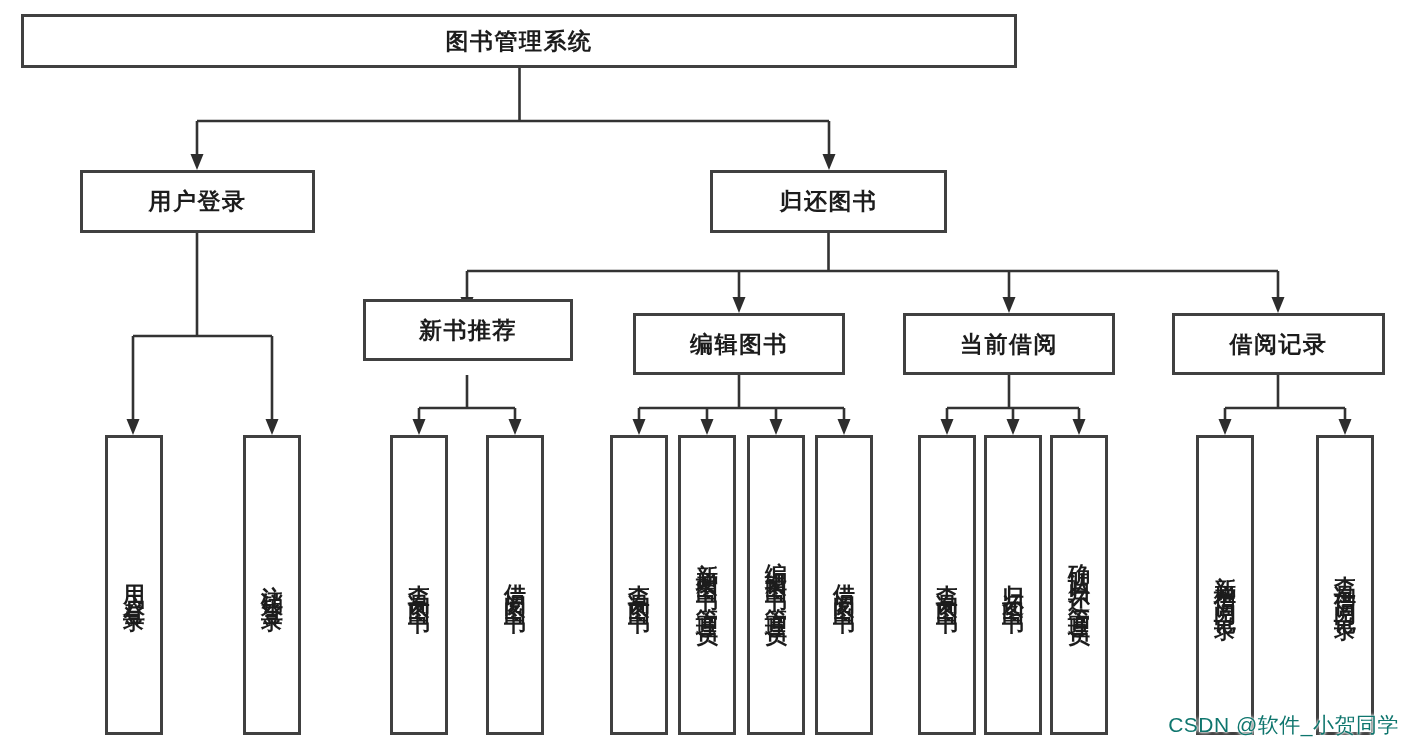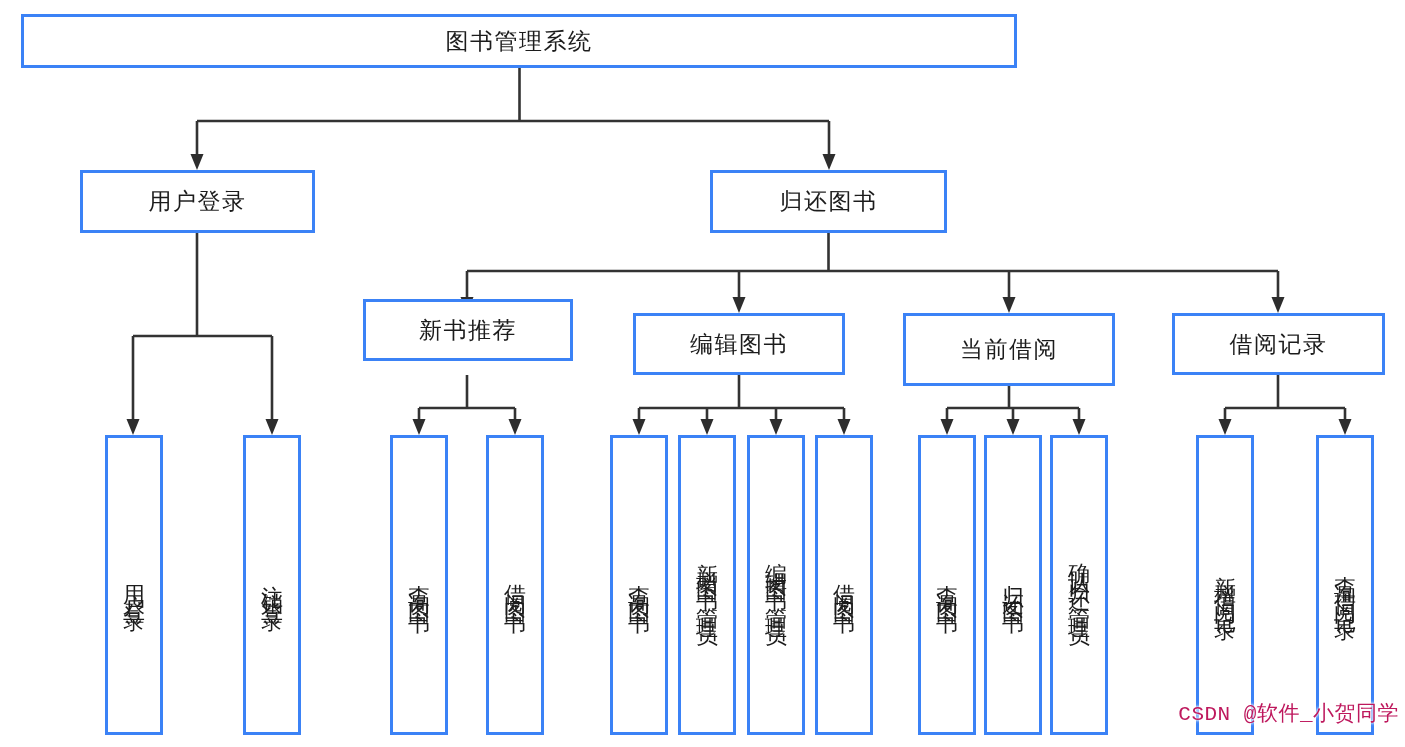--- a/index.html
+++ b/index.html
@@ -2,32 +2,31 @@
 <html><head>
 <meta charset="utf-8">
 <style>
   html,body{margin:0;padding:0;background:#ffffff;}
   .canvas{
     position:relative;width:1405px;height:747px;background:#ffffff;
     font-family:"Liberation Sans",sans-serif;overflow:hidden;
   }
   .connectors{position:absolute;left:0;top:0;z-index:1;}
   .node{
-    position:absolute;background:#ffffff;border:3px solid #3b82f6;
+    position:absolute;background:#ffffff;border:3px solid #404040;
     box-sizing:border-box;display:flex;align-items:center;justify-content:center;
-    color:#1c1c1c;z-index:2;
+    color:#1c1c1c;z-index:2;font-weight:bold;
   }
   .node.h{font-size:23px;letter-spacing:1.5px;}
   .node.v{top:435px;width:58px;height:300px;font-size:22px;}
   .vtext{writing-mode:vertical-rl;text-orientation:mixed;letter-spacing:9px;line-height:1;}
   .watermark{
-    position:absolute;right:6px;bottom:20px;font-size:21px;color:#be185d;z-index:3;
+    position:absolute;right:6px;bottom:8px;font-size:21px;color:#0f766e;z-index:3;
     letter-spacing:0.5px;
     text-shadow:0 0 2px #ffffff,0 0 3px #ffffff,0 0 4px #ffffff;
-    font-family:Liberation Mono, monospace;
   }
 </style>
 </head>
 <body>
 
 <div class="canvas">
 
   <svg class="connectors" width="1405" height="747" viewBox="0 0 1405 747">
     <path fill="none" stroke="#333333" stroke-width="2.6" d="M519.5 68 V121 M197 121 H829 M197 121 V155 M829 121 V155
              M197 233 V336 M133 336 H272 M133 336 V420 M272 336 V420
@@ -67,21 +66,21 @@
   <div class="node h" style="left:710px;top:170px;width:237px;height:63px">
     <span>归还图书</span>
   </div>
 
   <div class="node h" style="left:363px;top:299px;width:210px;height:62px">
     <span>新书推荐</span>
   </div>
   <div class="node h" style="left:633px;top:313px;width:212px;height:62px">
     <span>编辑图书</span>
   </div>
-  <div class="node h" style="left:903px;top:313px;width:212px;height:73px">
+  <div class="node h" style="left:903px;top:313px;width:212px;height:62px">
     <span>当前借阅</span>
   </div>
   <div class="node h" style="left:1172px;top:313px;width:213px;height:62px">
     <span>借阅记录</span>
   </div>
 
   <div class="node v" style="left:105px">
     <span class="vtext">用户登录</span>
   </div>
   <div class="node v" style="left:243px">

